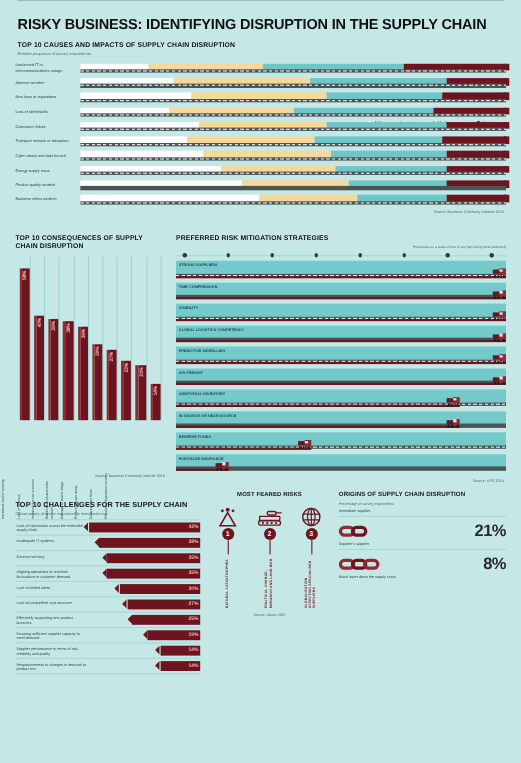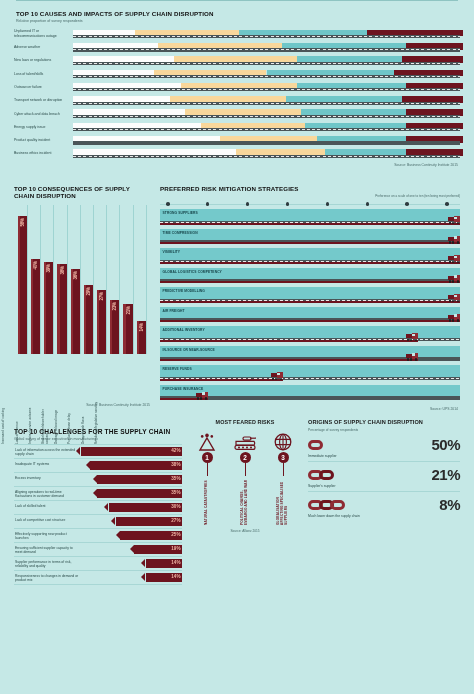--- a/index.html
+++ b/index.html
@@ -161,20 +161,21 @@
   .or-cap{font-size:3.4px;color:#2a4a49;border-bottom:0.6px solid #a8d7d5;padding-bottom:3px;margin-top:2px;}
   .or-cap.last{border-bottom:none;}
 </style>
 </head>
 <body>
 
 <div class="page">
 
   <div class="rule"></div>
 
+  <div class="sec-title">RISKY BUSINESS: IDENTIFYING DISRUPTION IN THE SUPPLY CHAIN</div>
   <div class="sub-title">TOP 10 CAUSES AND IMPACTS OF SUPPLY CHAIN DISRUPTION</div>
   <div class="sub-note">Relative proportion of survey respondents</div>
 
   <div class="legend" id="legend">
       <div class="lg">
         <i style="background:#fdfdfd"></i>
         <span>N/A</span>
       </div>
       <div class="lg">
         <i style="background:#f8d79b"></i>
@@ -658,26 +659,20 @@
             <div class="frlab">GLOBALISATION AFFECTING SPECIALISED SUPPLIERS</div>
           </div>
         </div>
       <div class="fr-src">Source: Allianz 2015</div>
     </div>
 
     <div class="bot-c">
       <div class="or-title">ORIGINS OF SUPPLY CHAIN DISRUPTION</div>
       <div class="or-note">Percentage of survey respondents</div>
       <div id="orwrap">
-          <div class="or-row">
-            <div class="or-links">
-              <span class="lnk"></span>
-            </div>
-            <div class="or-val">50%</div>
-          </div>
           <div class="or-cap">Immediate supplier</div>
           <div class="or-row">
             <div class="or-links">
               <span class="lnk"></span>
               <span class="lnk dk"></span>
             </div>
             <div class="or-val">21%</div>
           </div>
           <div class="or-cap">Supplier's supplier</div>
           <div class="or-row">

